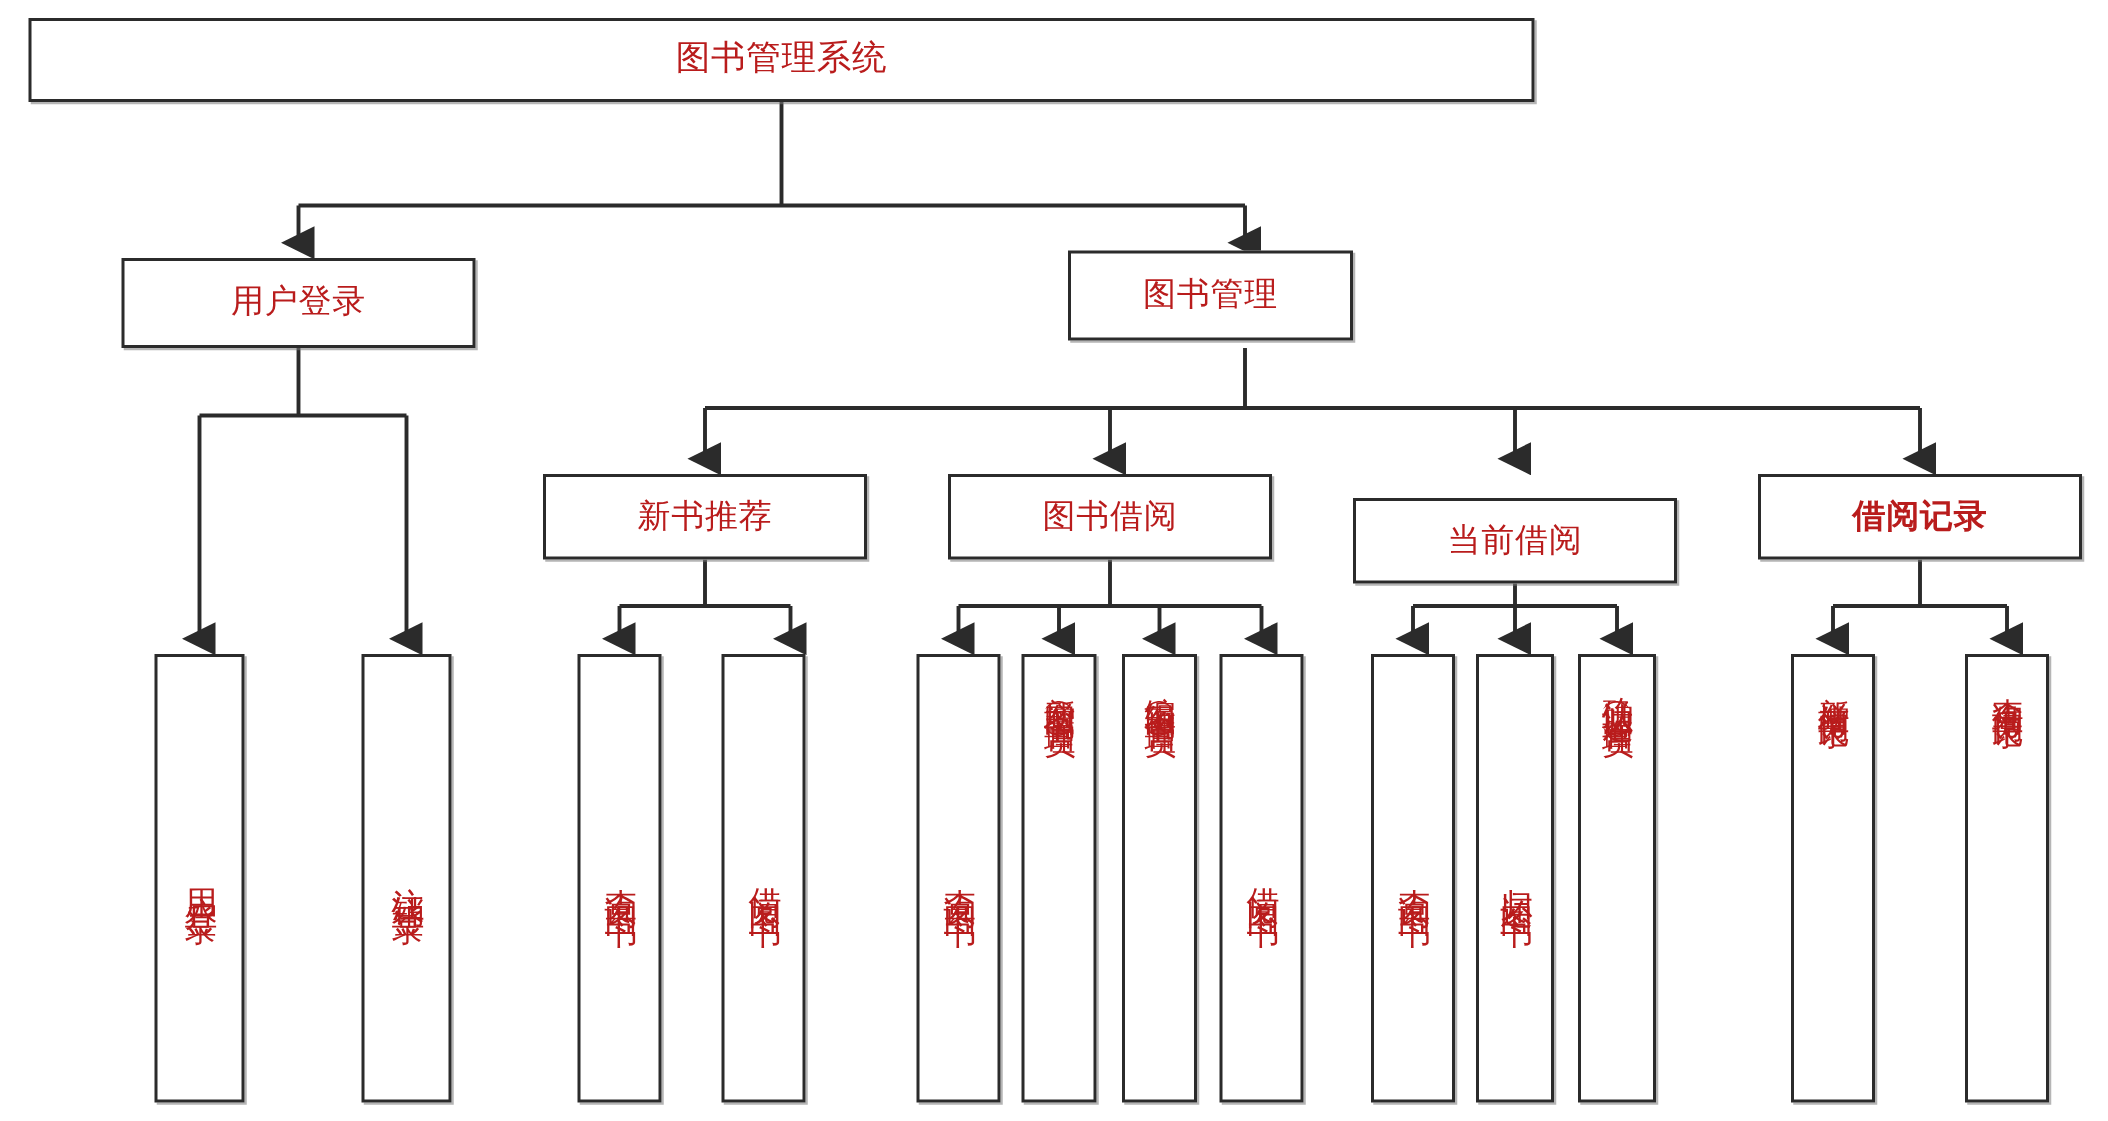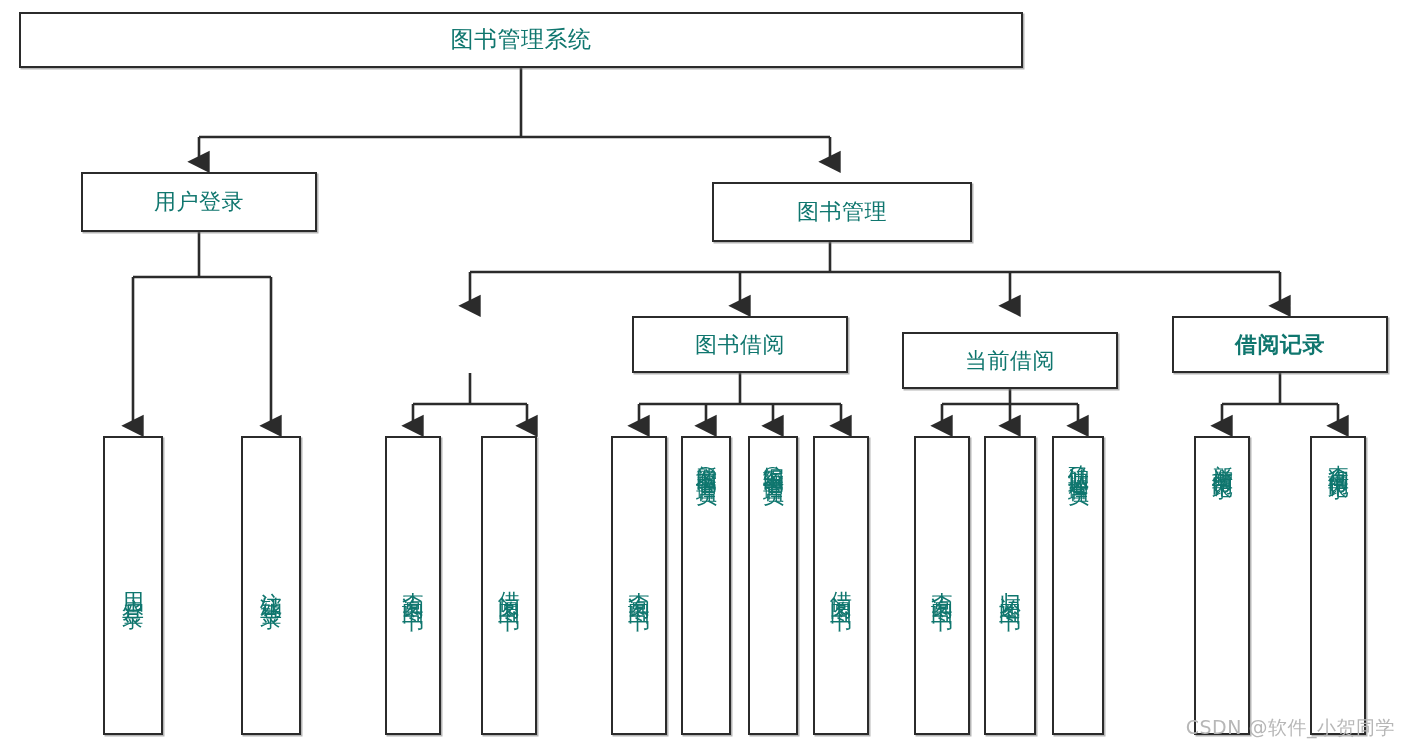--- a/index.html
+++ b/index.html
@@ -31,21 +31,21 @@
     box-sizing: border-box;
     background: #ffffff;
     border: 2px solid #2b2b2b;
     box-shadow: 1.5px 1.5px 0 0 rgba(120,120,120,0.55);
     display: flex;
     align-items: center;
     justify-content: center;
     z-index: 2;
   }
   .node-label {
-    color: #0f766e;
+    color: #b91c1c;
     line-height: 1.18;
     letter-spacing: 0.5px;
     white-space: nowrap;
   }
   
   .node.horiz .node-label {
     font-size: 22px;
     writing-mode: horizontal-tb;
   }
   .node.root .node-label {
@@ -142,24 +142,27 @@
   </svg>
 
   <div class="node horiz root" style="left:19px; top:12px; width:1004px; height:56px;">
     <span class="node-label">图书管理系统</span>
   </div>
 
   <div class="node horiz" style="left:81px; top:172px; width:236px; height:60px;">
     <span class="node-label">用户登录</span>
   </div>
 
-  <div class="node horiz" style="left:712px; top:182px; width:260px; height:60px;">
+  <div class="node horiz" style="left:712px; top:167px; width:190px; height:60px;">
     <span class="node-label">图书管理</span>
   </div>
 
+  <div class="node horiz" style="left:362px; top:316px; width:216px; height:57px;">
+    <span class="node-label">新书推荐</span>
+  </div>
 
   <div class="node horiz" style="left:632px; top:316px; width:216px; height:57px;">
     <span class="node-label">图书借阅</span>
   </div>
 
   <div class="node horiz" style="left:902px; top:332px; width:216px; height:57px;">
     <span class="node-label">当前借阅</span>
   </div>
 
   <div class="node horiz" style="left:1172px; top:316px; width:216px; height:57px;font-weight:bold;">
@@ -211,15 +214,14 @@
   </div>
 
   <div class="node vert tall-text" style="left:1194px; top:436px; width:56px; height:299px;">
     <span class="node-label">新增借阅记录</span>
   </div>
 
   <div class="node vert tall-text" style="left:1310px; top:436px; width:56px; height:299px;">
     <span class="node-label">查询借阅记录</span>
   </div>
 
-  <div id="watermark">CSDN @软件_小贺同学</div>
 
 </div>
 
 </body></html>

